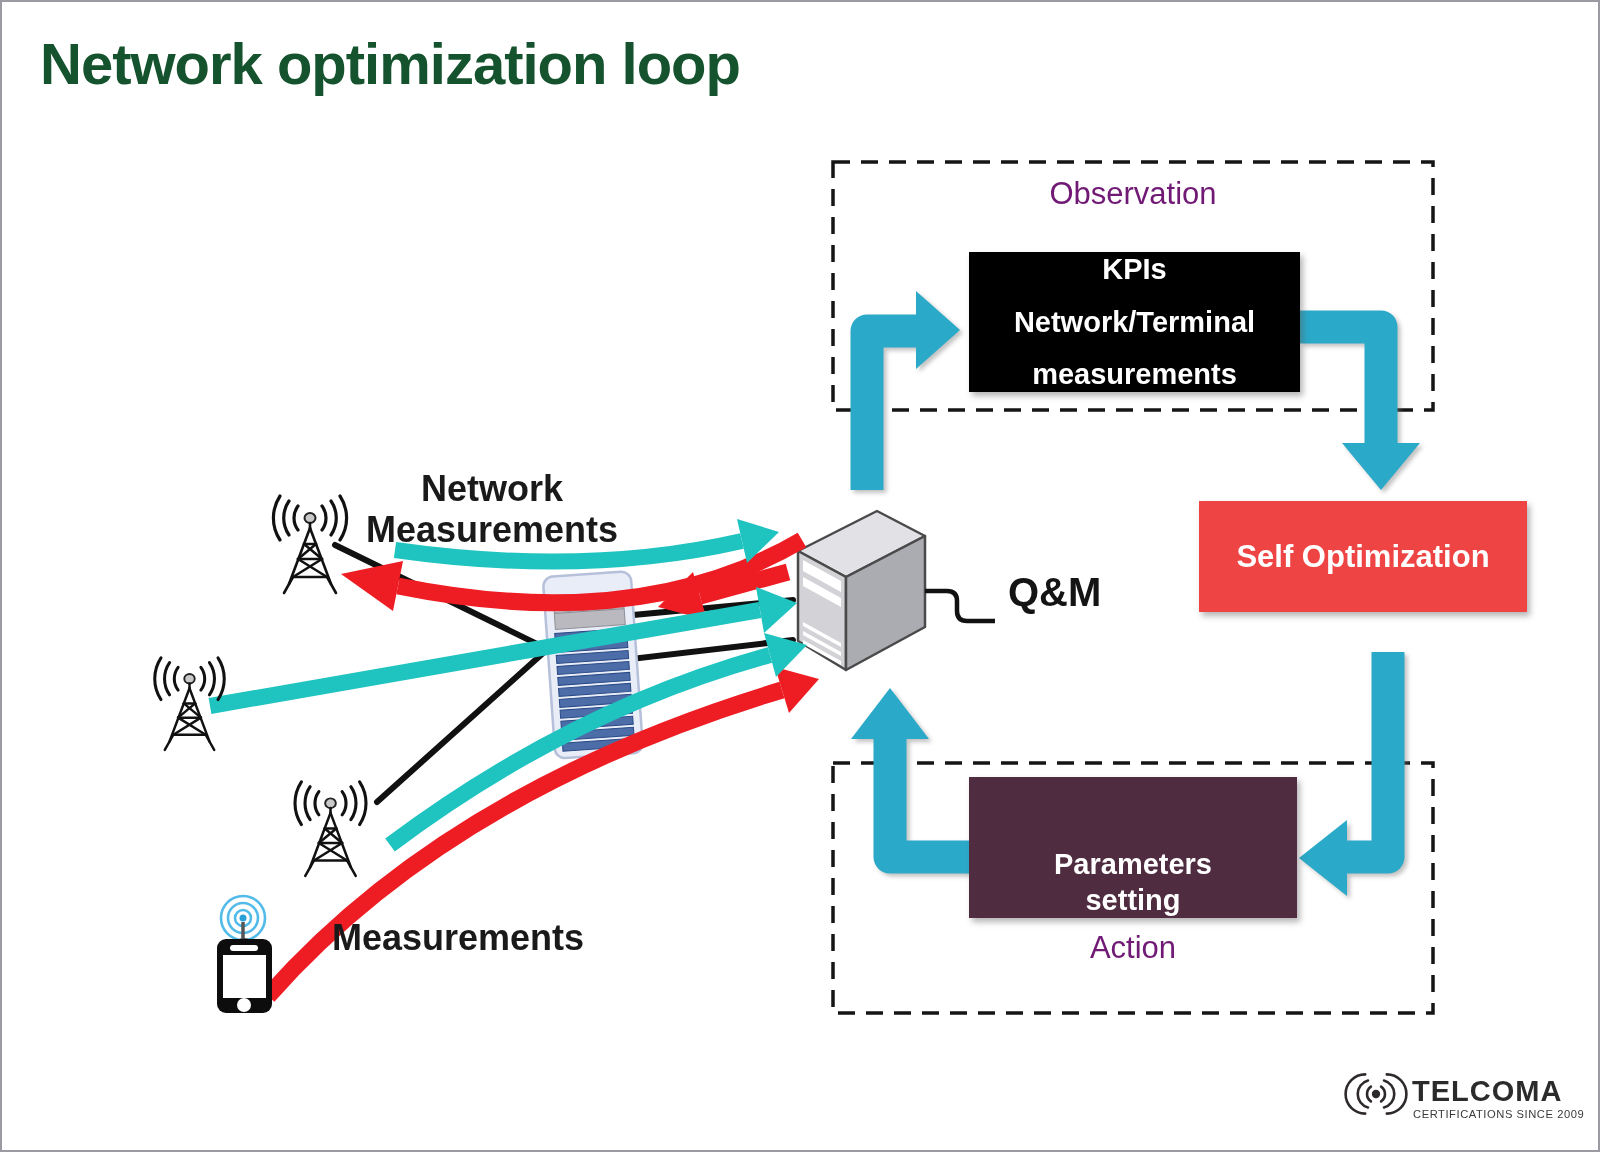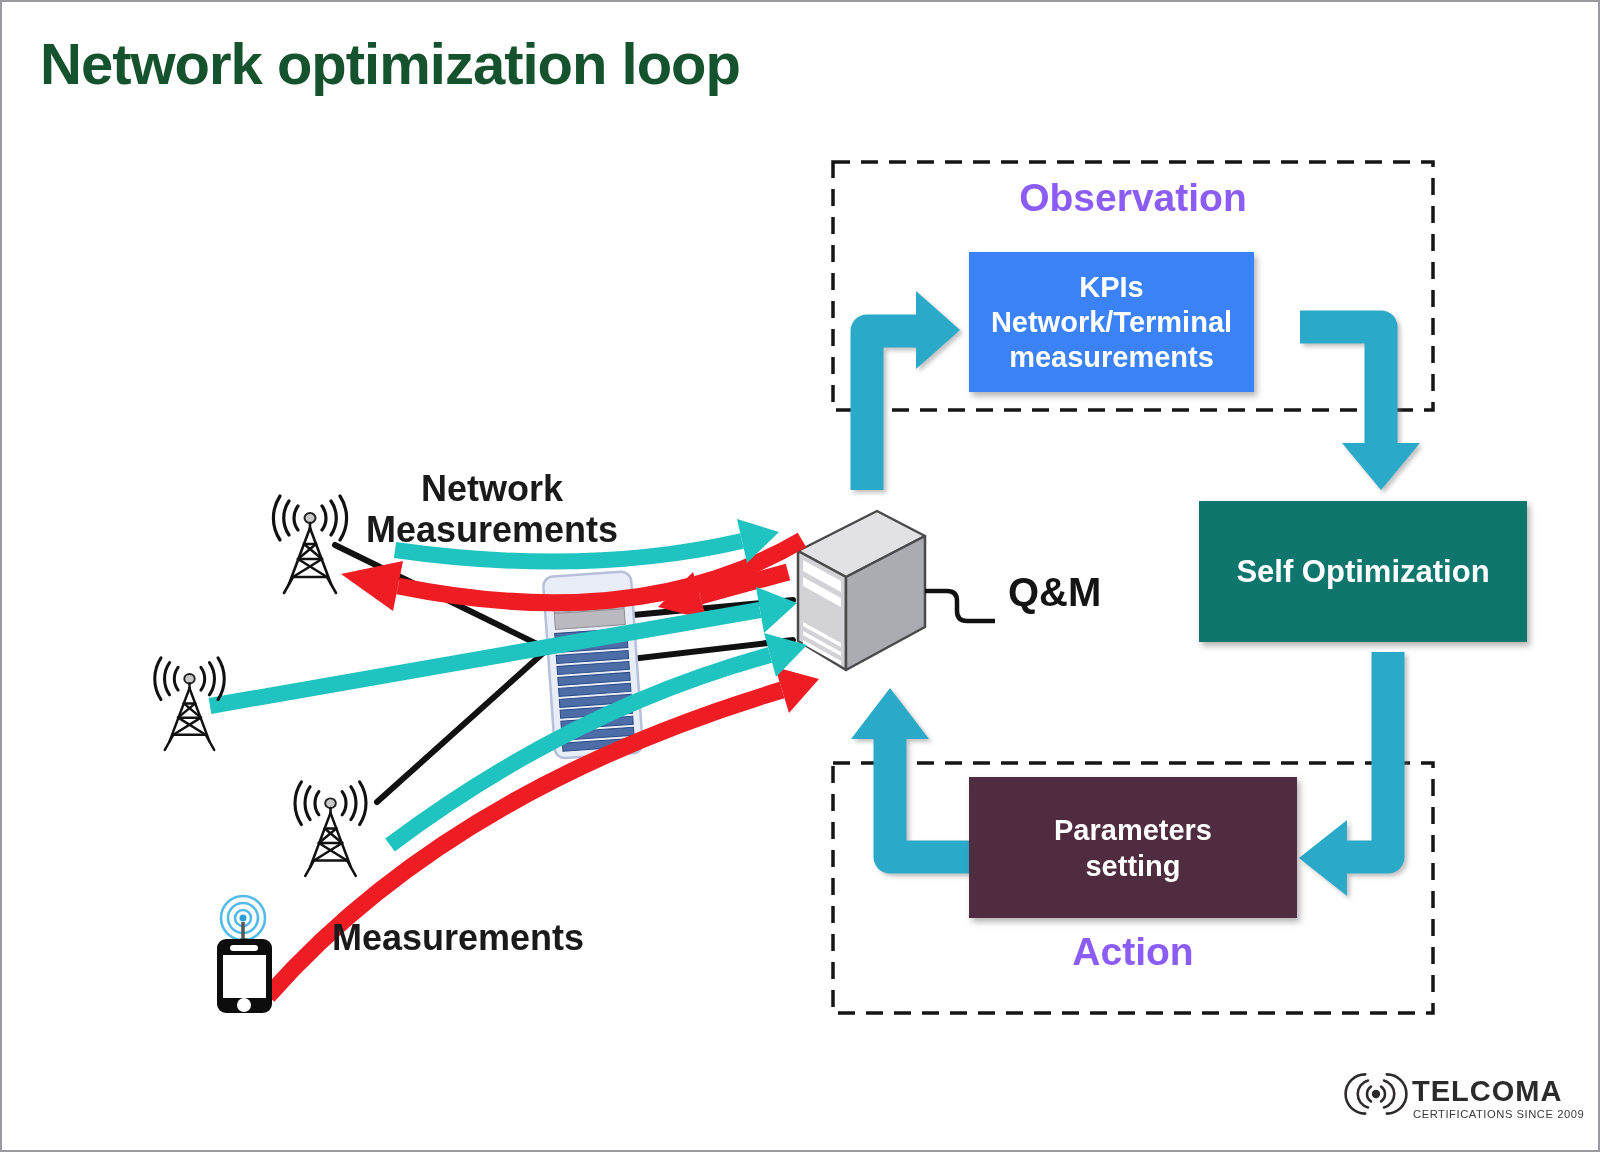--- a/index.html
+++ b/index.html
@@ -2,29 +2,29 @@
 <html><head>
 <meta charset="utf-8">
 <style>
   html,body{margin:0;padding:0;background:#fff;}
   body{width:1600px;height:1152px;position:relative;overflow:hidden;
        font-family:"Liberation Sans", sans-serif;color:#141414;}
   .frame{position:absolute;inset:0;border:2px solid #9a9aa0;pointer-events:none;z-index:50;}
   #gfx{position:absolute;left:0;top:0;width:1600px;height:1152px;z-index:1;}
   .abs{position:absolute;z-index:5;}
   .title{left:40px;top:30px;font-size:58px;font-weight:700;letter-spacing:-1px;color:#14532d;}
-  .zone-label{font-size:39px;font-weight:700;text-align:center;color:#8b5cf6;}
+  .zone-label{font-size:31px;font-weight:400;text-align:center;color:#701a75;}
   .obs-label{left:833px;top:176px;width:600px;}
   .act-label{left:833px;top:930px;width:600px;}
   .cbox{display:flex;flex-direction:column;align-items:center;justify-content:center;
         color:#fff;font-weight:700;text-align:center;z-index:6;
         box-shadow:3px 4px 6px rgba(90,90,90,.45);}
-  .kpi{left:969px;top:252px;width:285px;height:140px;background:#3b82f6;font-size:29px;line-height:35px;}
-  .selfopt{left:1199px;top:501px;width:328px;height:141px;background:#0f766e;font-size:31px;}
-  .params{left:969px;top:777px;width:328px;height:141px;background:#4F2C3F;font-size:29px;line-height:36px;}
+  .kpi{left:969px;top:252px;width:331px;height:140px;background:#000000;font-size:29px;line-height:35px;justify-content:space-between;}
+  .selfopt{left:1199px;top:501px;width:328px;height:111px;background:#ef4444;font-size:31px;}
+  .params{left:969px;top:777px;width:328px;height:141px;background:#4F2C3F;font-size:29px;line-height:36px;justify-content:flex-end;}
   .qm{left:1008px;top:570px;font-size:40px;font-weight:600;}
   .measure-label{font-size:36px;font-weight:600;text-align:center;line-height:41px;color:#1a1a1a;}
   .netmeas{left:352px;top:468px;width:280px;}
   .termmeas{left:318px;top:918px;width:280px;line-height:40px;}
 </style>
 </head>
 <body>
 
 <div class="frame"></div>
 

